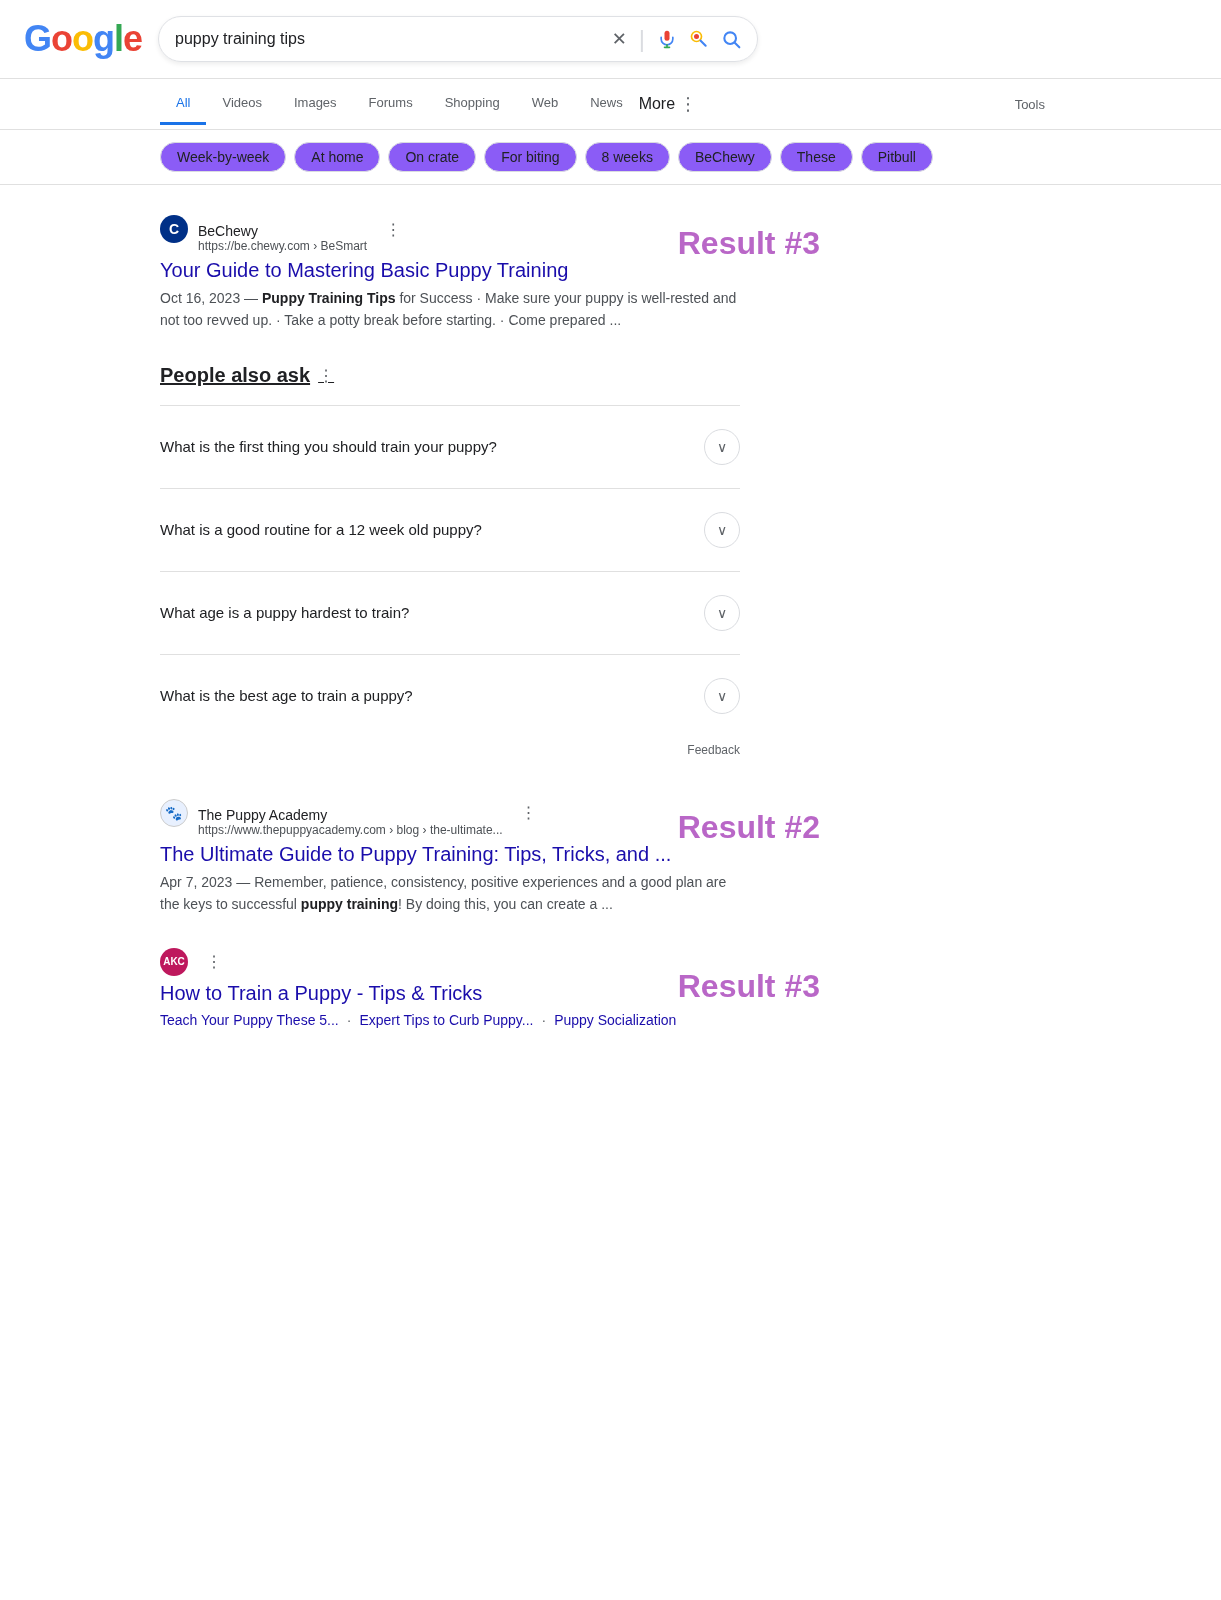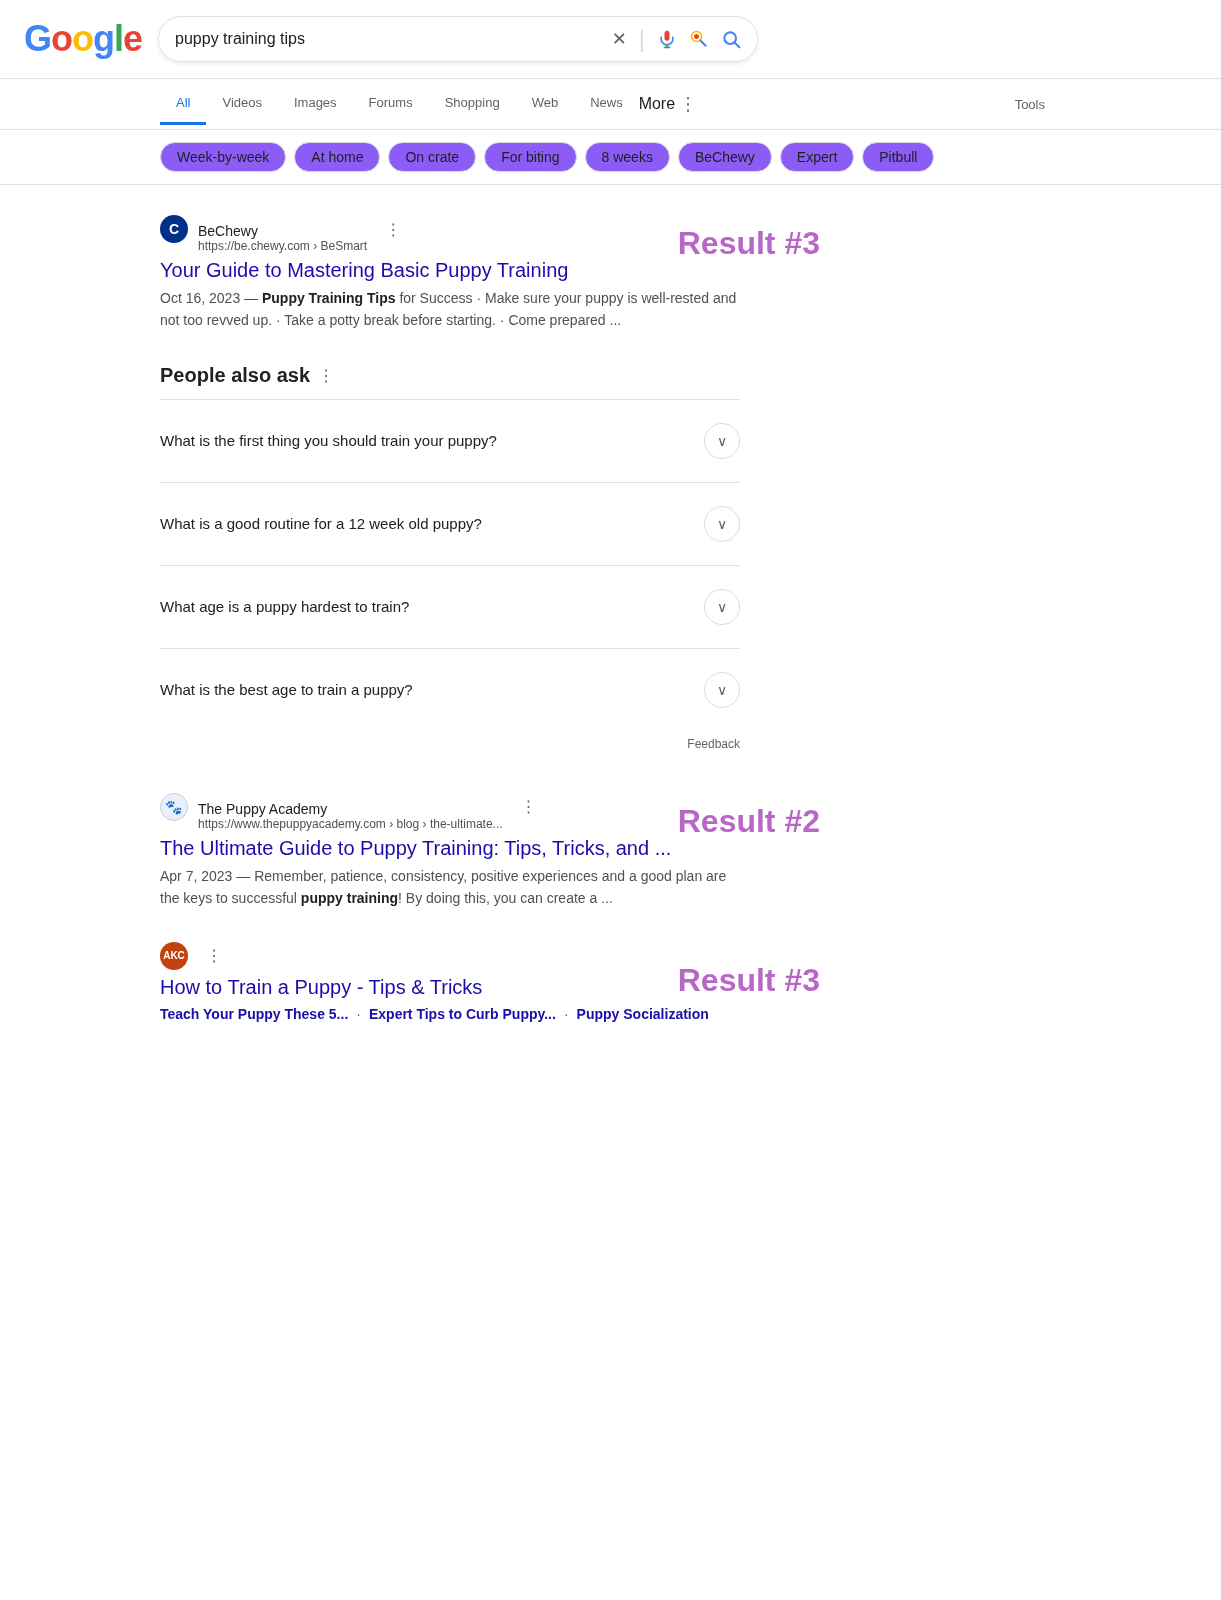--- a/index.html
+++ b/index.html
@@ -143,21 +143,21 @@
     .site-icon.chewy {
       background: #003087;
       color: #fff;
     }
     .site-icon.puppy-academy {
       background: #e8f0fe;
       border: 1px solid #ccc;
       overflow: hidden;
     }
     .site-icon.akc {
-      background: #c2410c;
+      background: #be185d;
       color: #fff;
       font-size: 10px;
       font-weight: bold;
     }
     .site-info {
       display: flex;
       flex-direction: column;
       margin-top: 18px;
     }
     .site-name {
@@ -204,21 +204,22 @@
     }
 
     
     .paa-section {
       margin-bottom: 32px;
     }
     .paa-header {
       display: flex;
       align-items: center;
       gap: 8px;
-      margin-bottom: 12px;
+      margin-bottom: 18px;
+      text-decoration: underline;
     }
     .paa-title {
       font-size: 20px;
       font-weight: 600;
       color: #202124;
     }
     .paa-dots {
       color: #5f6368;
       cursor: pointer;
       font-size: 16px;
@@ -263,21 +264,20 @@
       display: flex;
       gap: 8px;
       flex-wrap: wrap;
       margin-top: 6px;
     }
     .sub-link {
       font-size: 14px;
       color: #1a0dab;
       cursor: pointer;
       text-decoration: none;
-      font-weight: bold;
     }
     .sub-link-sep {
       color: #5f6368;
       font-size: 14px;
     }
 
     
     .nav-more {
       display: flex;
       align-items: center;
@@ -337,21 +337,21 @@
   <div class="nav-tools">Tools</div>
 </div>
 
 <div class="filter-chips">
   <div class="chip">Week-by-week</div>
   <div class="chip">At home</div>
   <div class="chip">On crate</div>
   <div class="chip">For biting</div>
   <div class="chip">8 weeks</div>
   <div class="chip">BeChewy</div>
-  <div class="chip">Expert</div>
+  <div class="chip">These</div>
   <div class="chip">Pitbull</div>
 </div>
 
 <div class="main">
 
   <div class="result-card" style="position:relative;">
     <div class="result-header">
       <div class="site-icon chewy">C</div>
       <div class="site-info">
         <span class="site-name">BeChewy</span>

